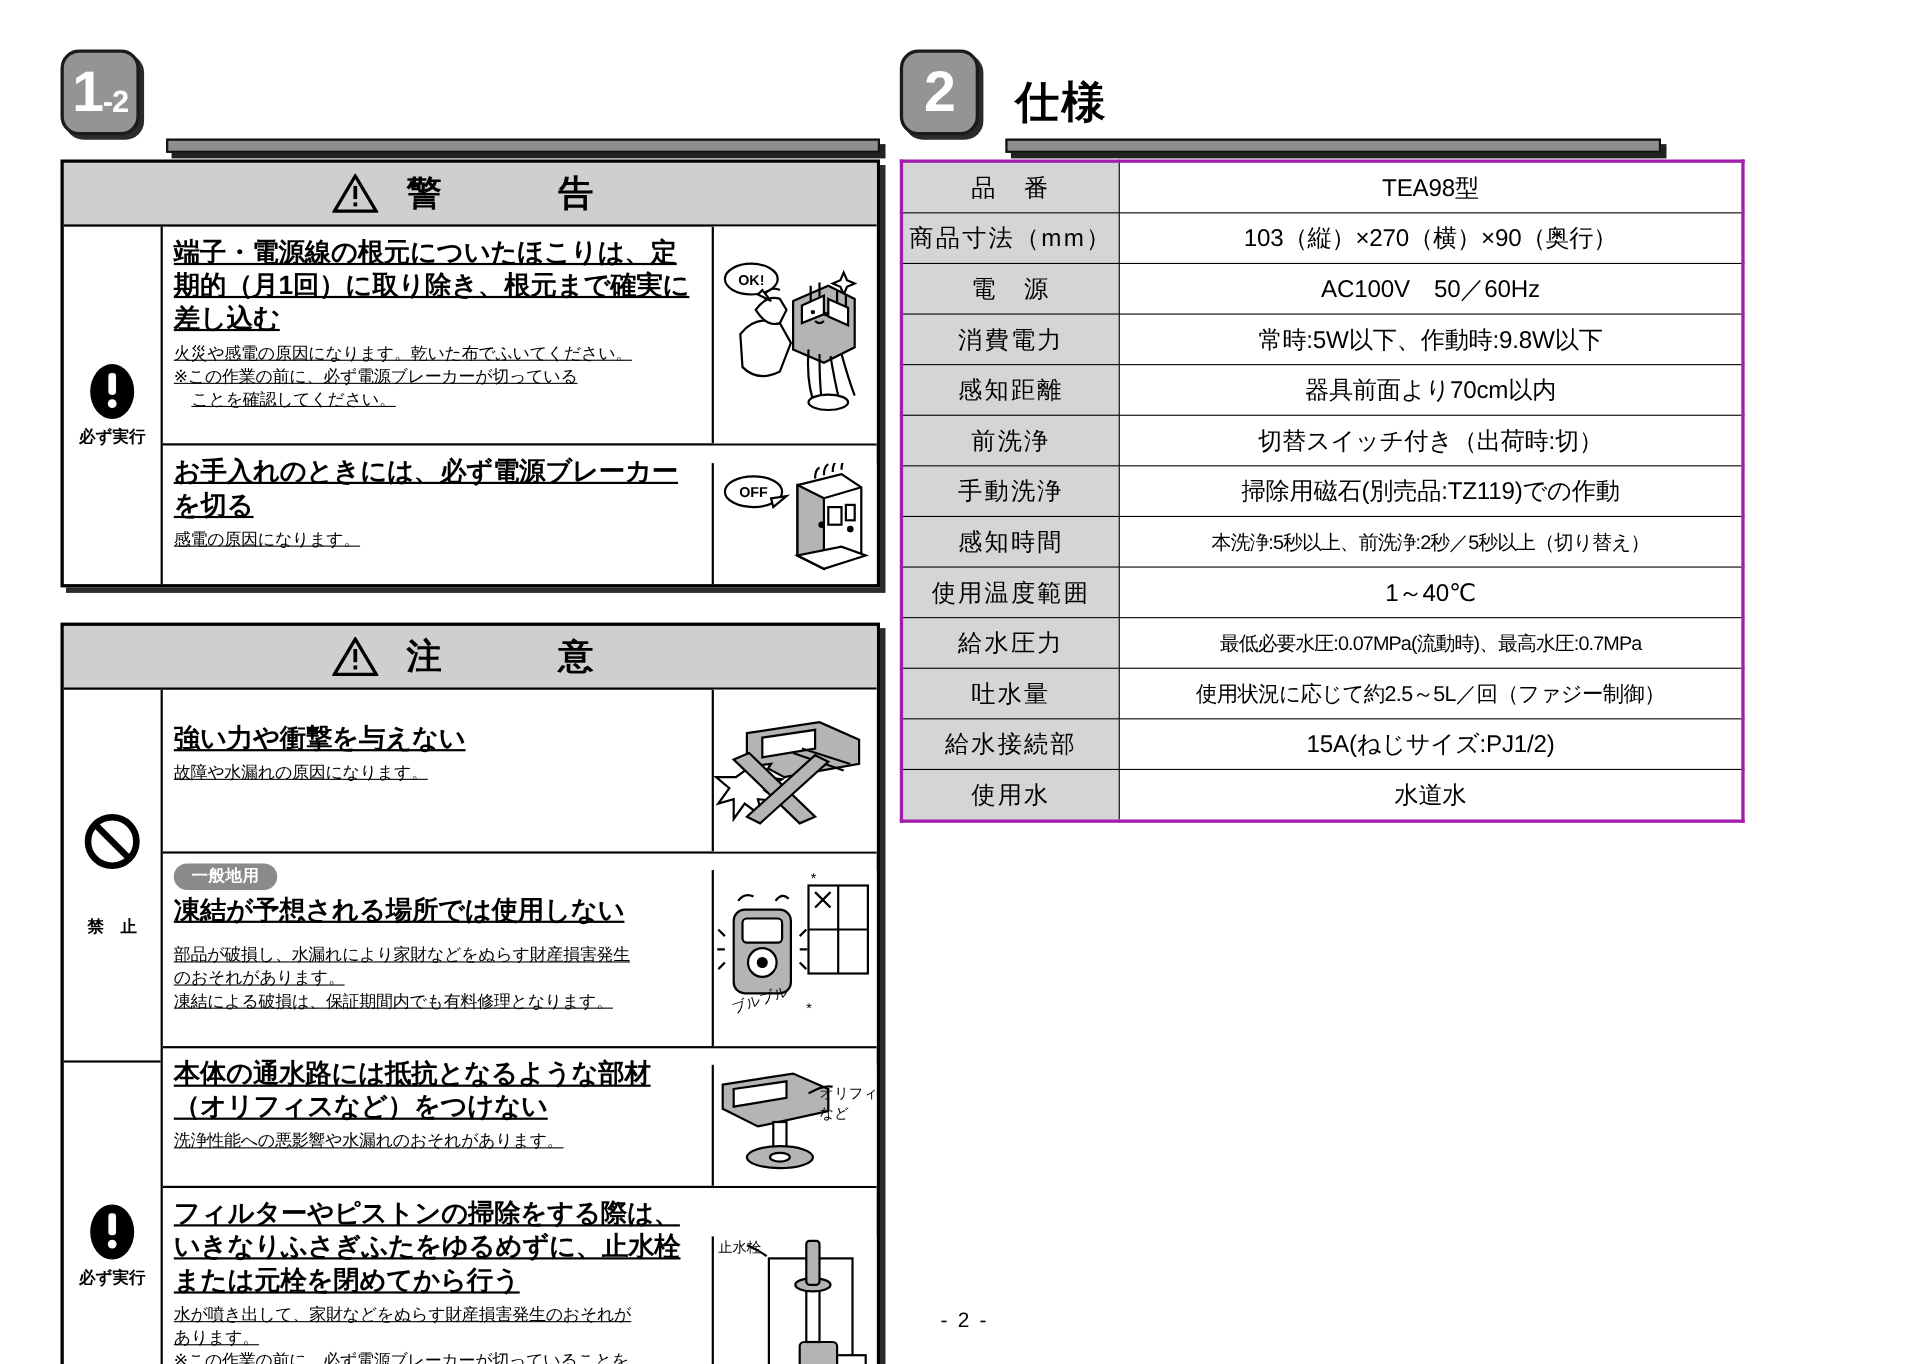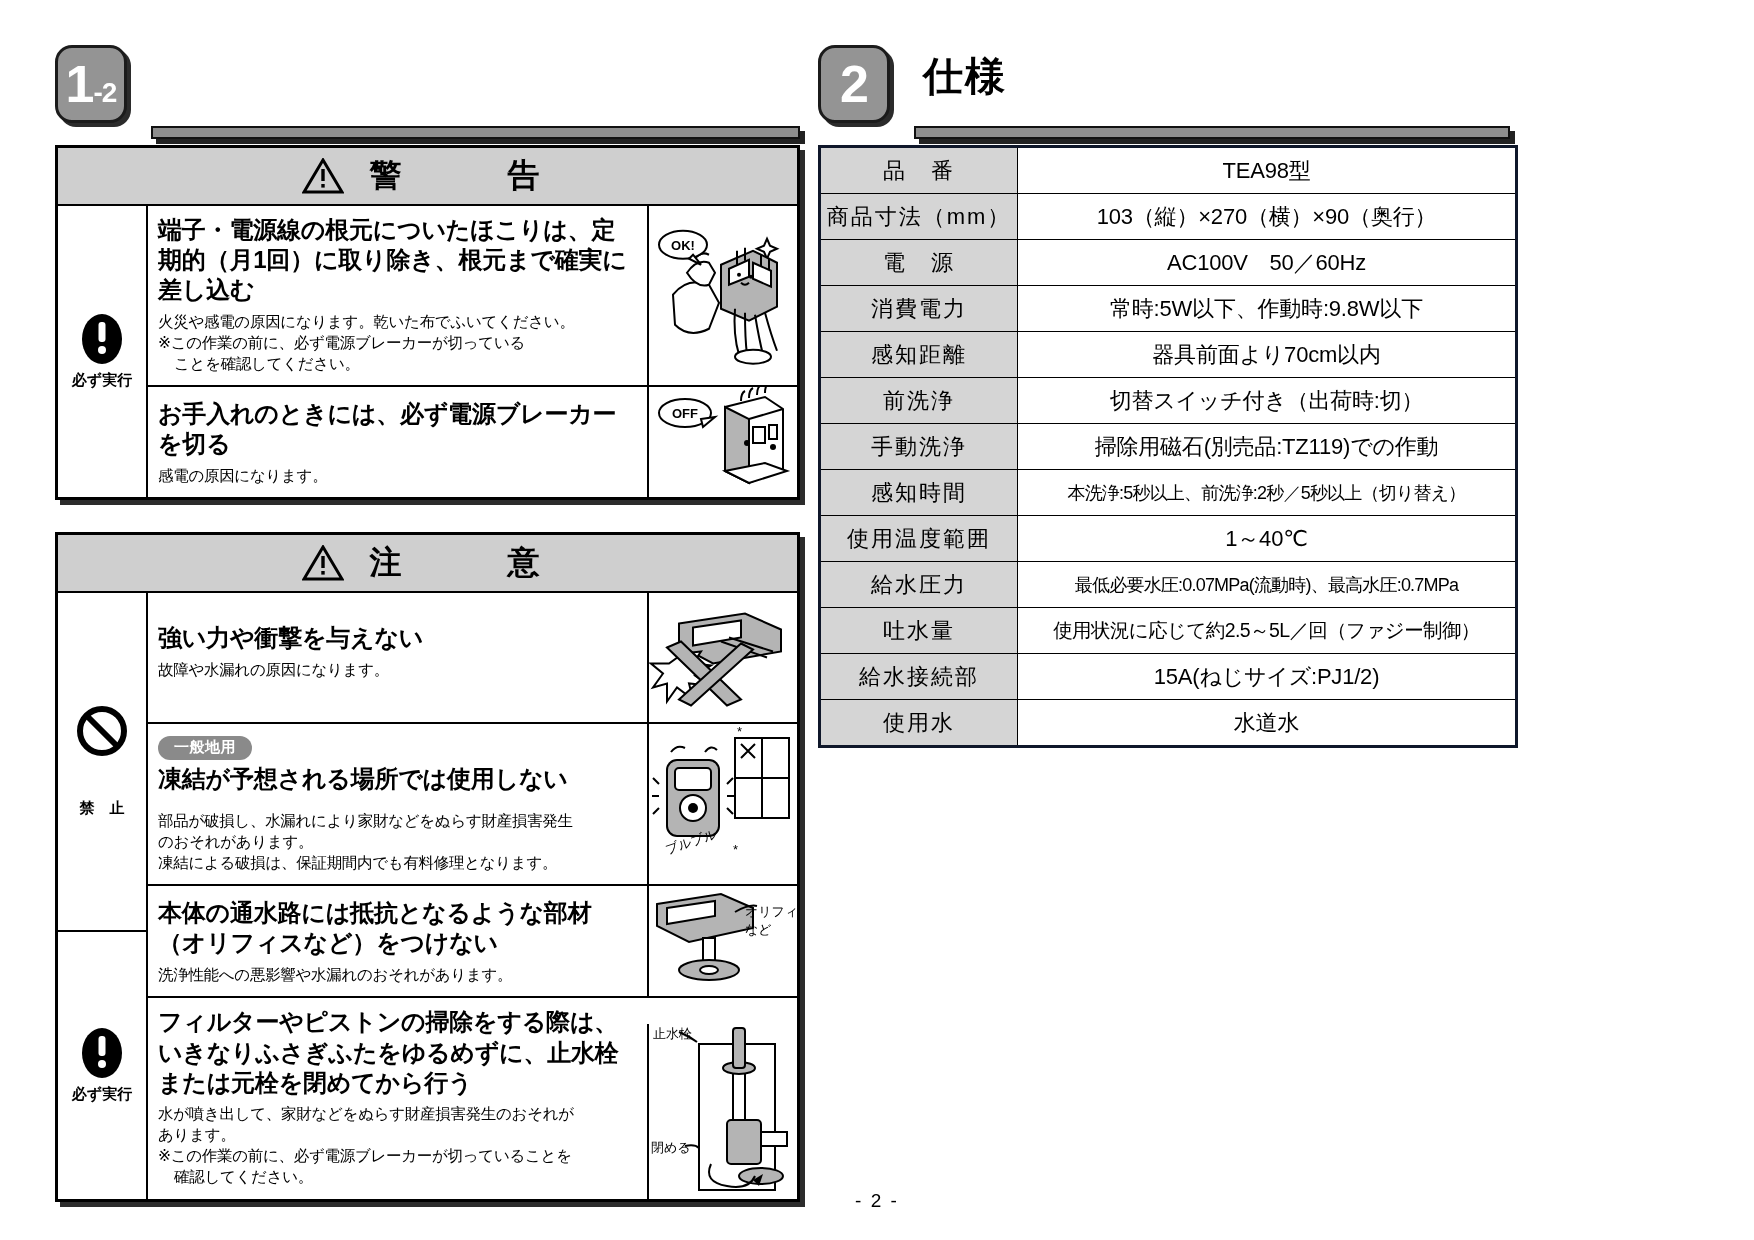--- a/index.html
+++ b/index.html
@@ -65,21 +65,21 @@
   }
   .sec-badge .bsub {
     font-size: 28px;
     font-weight: bold;
     line-height: 1;
     padding-bottom: 3px;
   }
   .sec-title {
     position: absolute;
     left: 105px;
-    top: 4px;
+    top: 20px;
     font-size: 40px;
     font-weight: bold;
     letter-spacing: 2px;
     white-space: nowrap;
   }
   .sec-rule {
     position: absolute;
     left: 96px;
     bottom: 6px;
     right: 0;
@@ -145,22 +145,23 @@
     font-weight: bold;
     margin-top: 6px;
     letter-spacing: 0px;
     white-space: nowrap;
   }
   .rows-col { flex: 1 1 auto; min-width: 0; }
   .arow { display: flex; }
   .arow + .arow { border-top: 2px solid #000000; align-items: flex-end; }
   .atext {
     flex: 1 1 auto;
-    padding: 9px 10px 11px 10px;
+    padding: 9px 10px 29px 10px;
     min-width: 0;
+    text-decoration: underline;
   }
   .apic {
     width: 148px;
     flex: 0 0 148px;
     border-left: 2px solid #000000;
     position: relative;
     background: #ffffff;
     overflow: hidden;
   }
   .apic svg { display: block; width: 100%; height: 100%; }
@@ -186,23 +187,23 @@
     font-weight: bold;
     border-radius: 12px;
     padding: 2px 16px 3px 16px;
     margin-bottom: 4px;
     letter-spacing: 0.5px;
   }
 
   
   .spec-table {
     border-collapse: collapse;
-    width: 700px;
+    width: 768px;
     table-layout: fixed;
-    border: 3px solid #0f172a;
+    border: 3px solid #a21caf;
   }
   .spec-table td {
     border: 1.5px solid #000000;
     height: 45px;
     text-align: center;
     vertical-align: middle;
     padding: 0 4px;
     white-space: nowrap;
   }
   .spec-table td.k {

